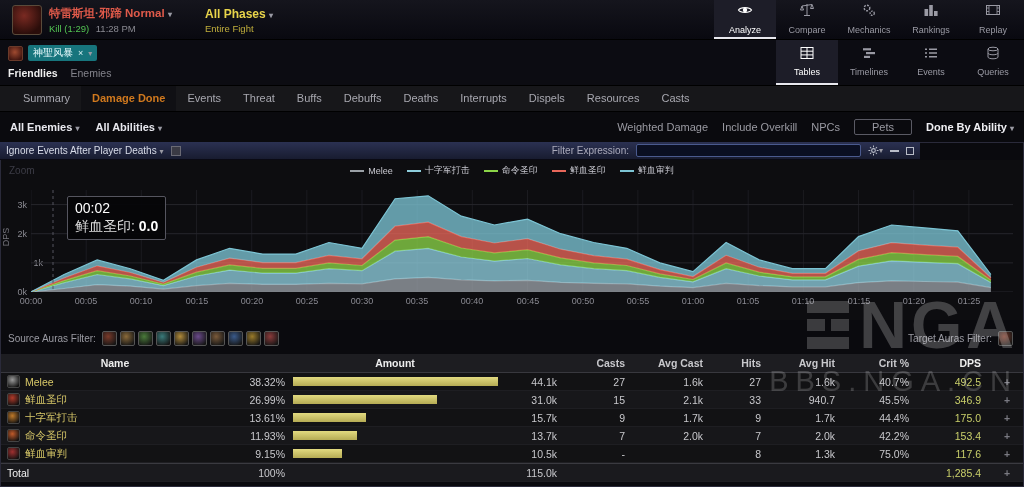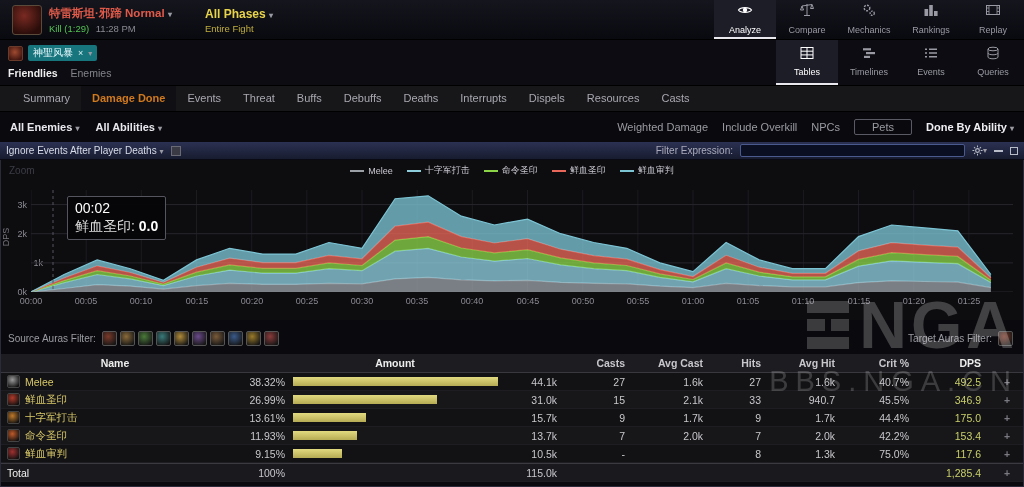--- a/index.html
+++ b/index.html
@@ -55,21 +55,21 @@
                display:flex; align-items:center; padding:0 10px; }
   .fdrop { font-size:11px; font-weight:bold; color:#e8e8ee; margin-right:16px; cursor:pointer; }
   .fright { margin-left:auto; display:flex; align-items:center; gap:14px; }
   .fopt { font-size:11px; color:#9a9aa2; cursor:pointer; white-space:nowrap; }
   .fopt.boxed { border:1px solid #5a5a64; padding:1px 17px; border-radius:2px; }
   .fopt.strong { color:#f0f0f4; font-weight:bold; font-size:11px; }
 
   
   .panel-border { position:absolute; top:142px; left:0; width:1024px; height:345px;
                   border:1px solid #2a2a3a; }
-  .panel-header { position:absolute; top:142px; left:0; width:1024px; height:18px;
+  .panel-header { position:absolute; top:142px; left:0; width:920px; height:18px;
                   background:linear-gradient(#2b3152,#181c30); border-bottom:1px solid #0a0a14;
                   display:flex; align-items:center; padding:0 6px; }
   .ph-title { font-size:10px; color:#d8dce8; cursor:pointer; }
   .ph-check { width:10px; height:10px; background:#3a3a44; border:1px solid #6a6a74;
               margin-left:8px; cursor:pointer; }
   .ph-right { margin-left:auto; display:flex; align-items:center; gap:7px; }
   .ph-label { font-size:10px; color:#aab; }
   .ph-input { width:225px; height:13px; background:#0a0f22; border:1px solid #4a5a8e;
               border-radius:2px; color:#dde; font-size:9px; padding:0 3px; }
   .ph-ico { color:#b8bcc8; cursor:pointer; display:flex; align-items:center; font-size:9px; }

